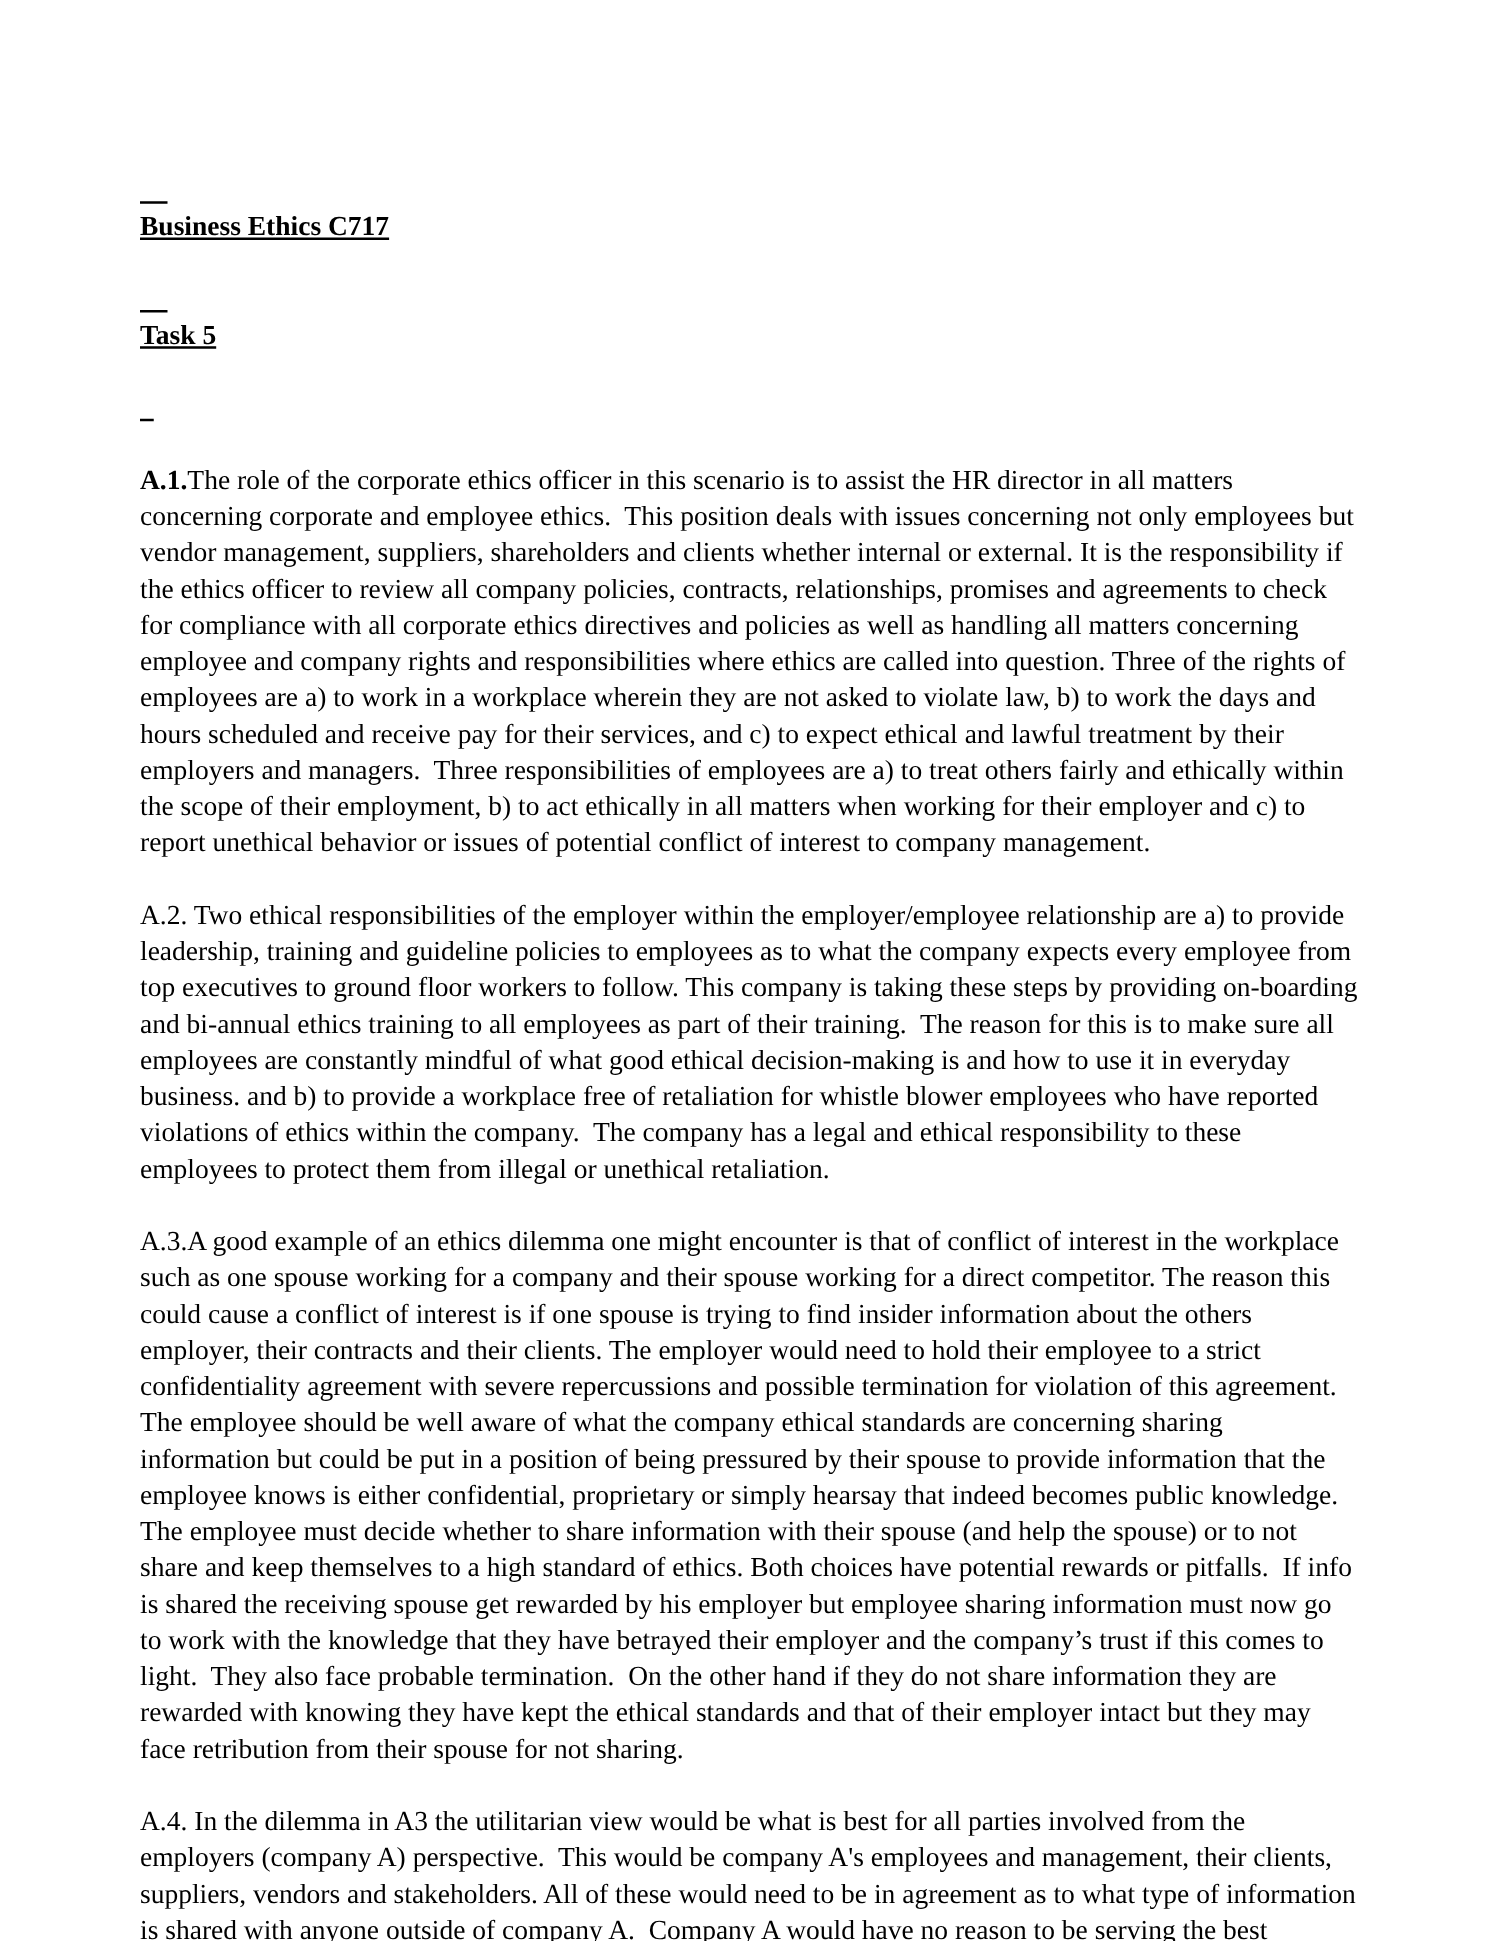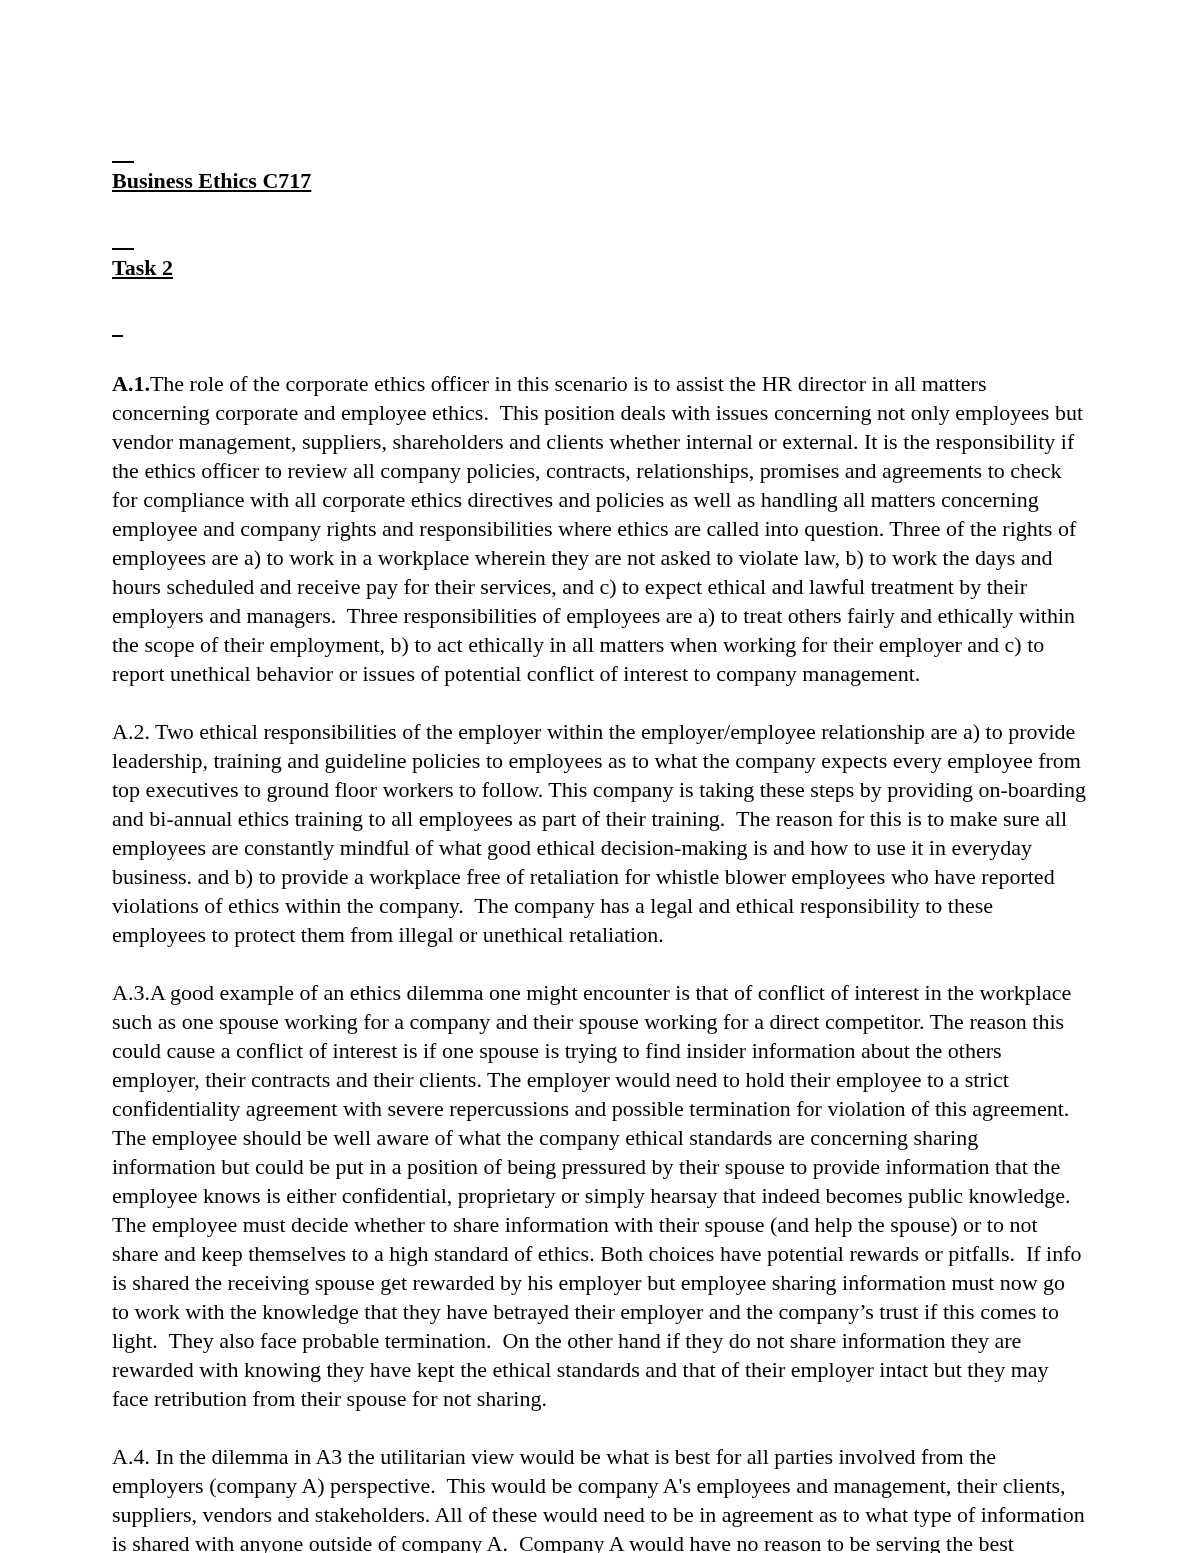--- a/index.html
+++ b/index.html
@@ -35,21 +35,21 @@
     text-align: center;
   }
 </style>
 </head>
 <body>
 
 <div class="page">
 
   <div class="doc-title">
     <div>Business Ethics C717</div>
-    <div>Task 2</div>
+    <div>Task 5</div>
   </div>
 
   <p class="para"><span class="label-bold">A.1.</span><span>The role of the corporate ethics officer in this scenario is to assist the HR director in all matters concerning corporate and employee ethics.  This position deals with issues concerning not only employees but vendor management, suppliers, shareholders and clients whether internal or external. It is the responsibility if the ethics officer to review all company policies, contracts, relationships, promises and agreements to check for compliance with all corporate ethics directives and policies as well as handling all matters concerning employee and company rights and responsibilities where ethics are called into question. Three of the rights of employees are a) to work in a workplace wherein they are not asked to violate law, b) to work the days and hours scheduled and receive pay for their services, and c) to expect ethical and lawful treatment by their employers and managers.  Three responsibilities of employees are a) to treat others fairly and ethically within the scope of their employment, b) to act ethically in all matters when working for their employer and c) to report unethical behavior or issues of potential conflict of interest to company management.</span></p>
 
   <p class="para"><span>A.2.</span><span> Two ethical responsibilities of the employer within the employer/employee relationship are a) to provide leadership, training and guideline policies to employees as to what the company expects every employee from top executives to ground floor workers to follow. This company is taking these steps by providing on-boarding and bi-annual ethics training to all employees as part of their training.  The reason for this is to make sure all employees are constantly mindful of what good ethical decision-making is and how to use it in everyday business. and b) to provide a workplace free of retaliation for whistle blower employees who have reported violations of ethics within the company.  The company has a legal and ethical responsibility to these employees to protect them from illegal or unethical retaliation.</span></p>
 
   <p class="para"><span>A.3.</span><span>A good example of an ethics dilemma one might encounter is that of conflict of interest in the workplace such as one spouse working for a company and their spouse working for a direct competitor. The reason this could cause a conflict of interest is if one spouse is trying to find insider information about the others employer, their contracts and their clients. The employer would need to hold their employee to a strict confidentiality agreement with severe repercussions and possible termination for violation of this agreement. The employee should be well aware of what the company ethical standards are concerning sharing information but could be put in a position of being pressured by their spouse to provide information that the employee knows is either confidential, proprietary or simply hearsay that indeed becomes public knowledge. The employee must decide whether to share information with their spouse (and help the spouse) or to not share and keep themselves to a high standard of ethics. Both choices have potential rewards or pitfalls.  If info is shared the receiving spouse get rewarded by his employer but employee sharing information must now go to work with the knowledge that they have betrayed their employer and the company’s trust if this comes to light.  They also face probable termination.  On the other hand if they do not share information they are rewarded with knowing they have kept the ethical standards and that of their employer intact but they may face retribution from their spouse for not sharing.</span></p>
 
   <p class="para"><span>A.4.</span><span> In the dilemma in A3 the utilitarian view would be what is best for all parties involved from the employers (company A) perspective.  This would be company A's employees and management, their clients, suppliers, vendors and stakeholders. All of these would need to be in agreement as to what type of information is shared with anyone outside of company A.  Company A would have no reason to be serving the best interests of a competitor (Company B). A relativistic perspective would be based on what is good for me personally and not necessarily for my company (company A).  The dilemma above</span></p>
 

